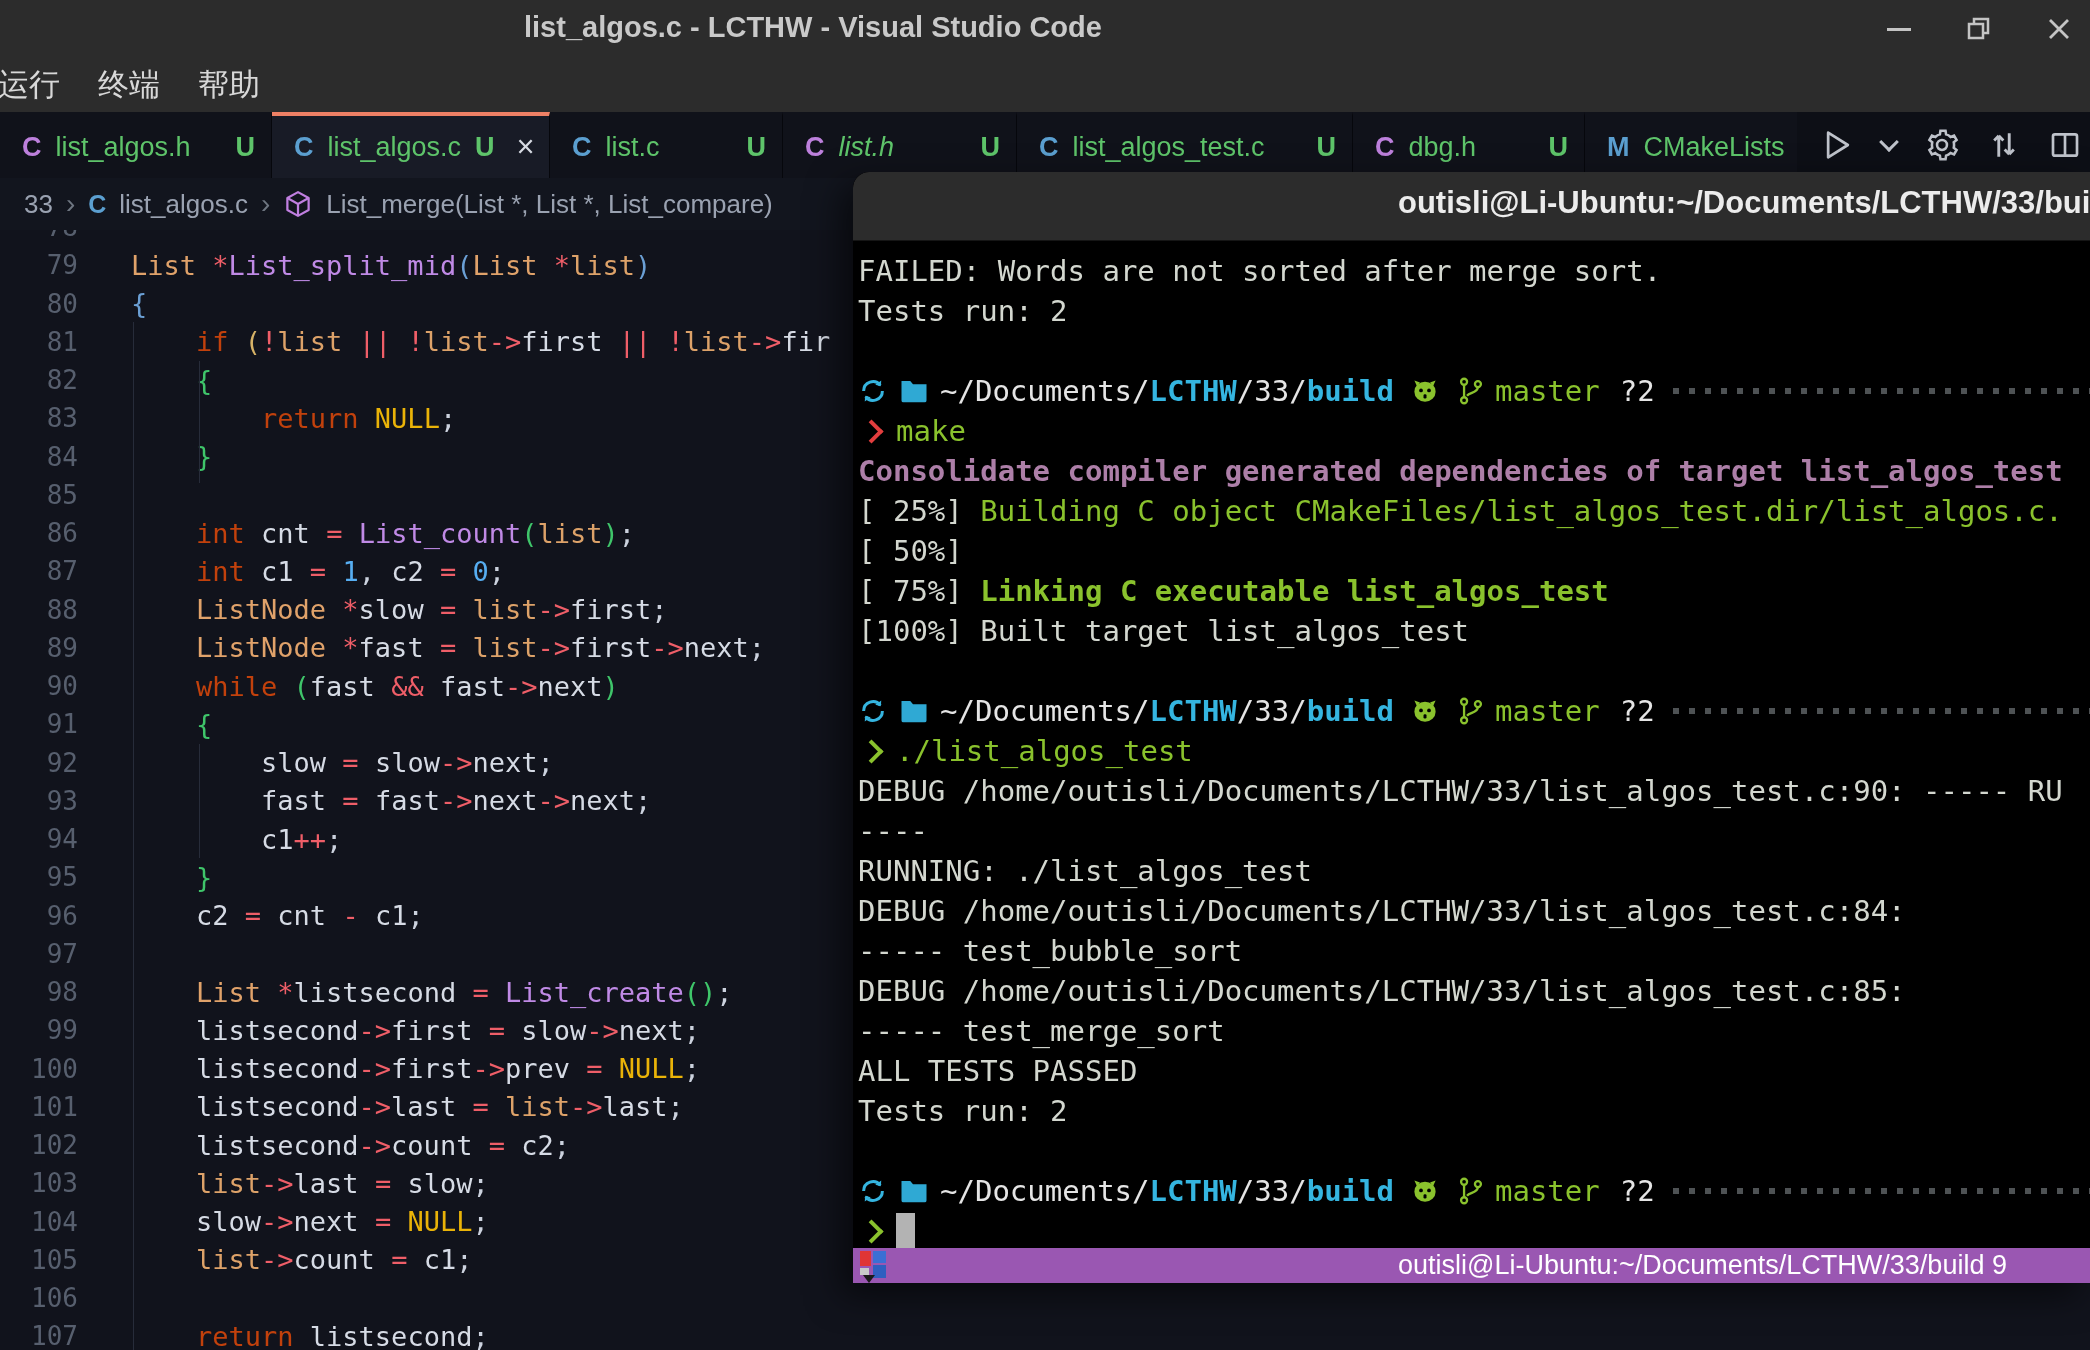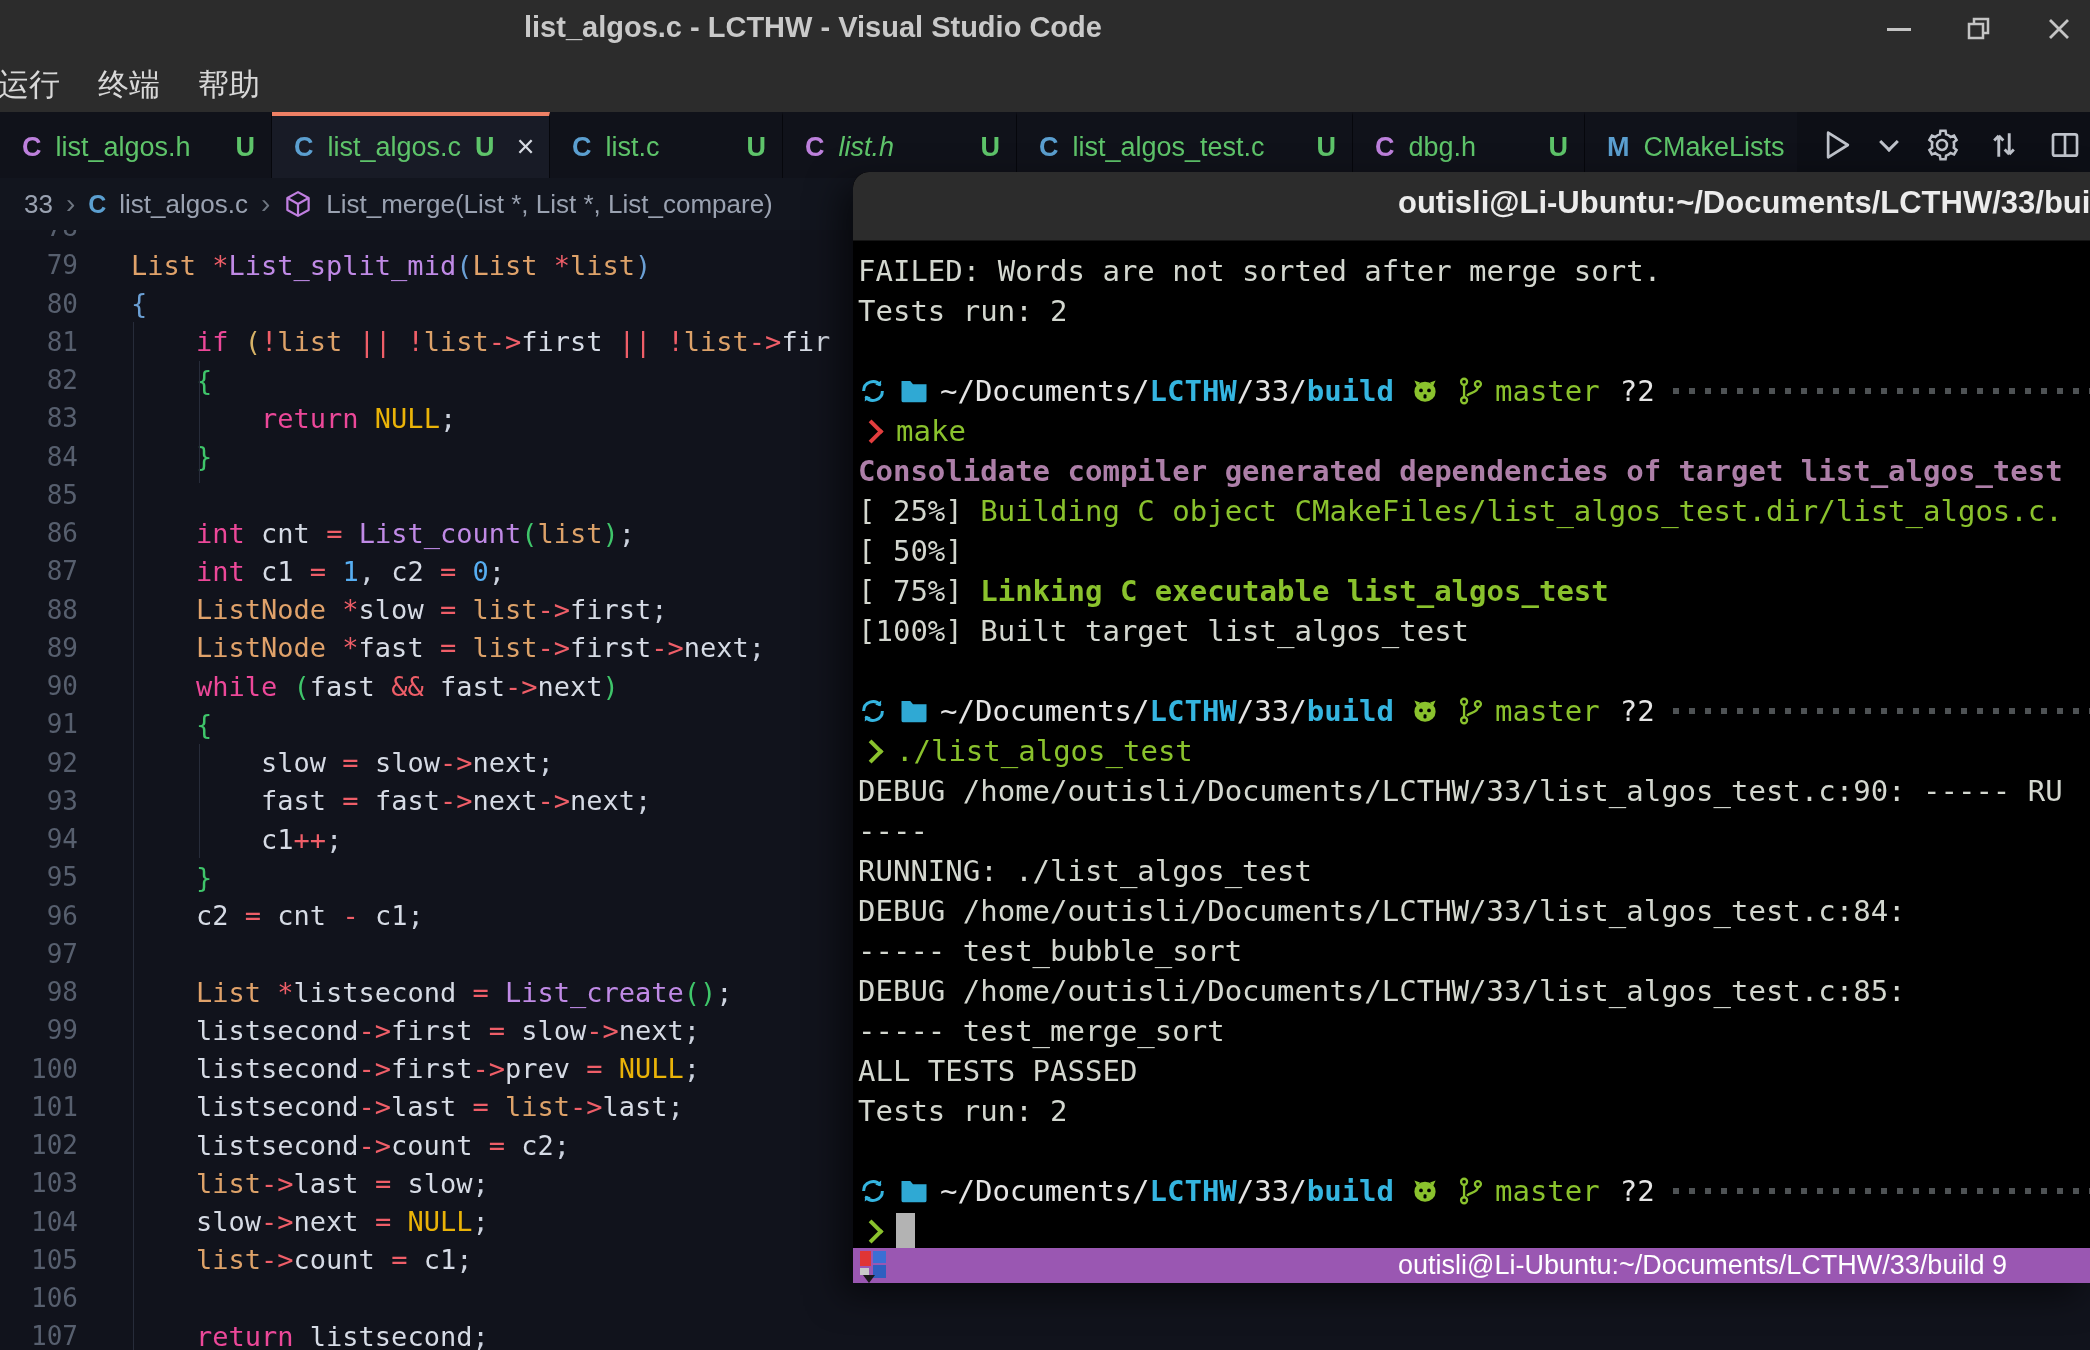--- a/index.html
+++ b/index.html
@@ -42,21 +42,21 @@
               font-size:26px;color:#9aa2b1;gap:13px;padding-left:24px;z-index:2;}
   .bc-sep{color:#6e7681;font-size:28px;}
   .bc-cicon{color:#5b9fd0;font-weight:bold;font-size:25px;}
   
   .code-area{position:absolute;top:208px;left:0;right:0;bottom:0;z-index:1;
              font-family:"DejaVu Sans Mono","Liberation Mono",monospace;font-size:27px;}
   .cl{height:38.25px;display:flex;align-items:center;white-space:pre;}
   .ln{width:78px;flex:none;text-align:right;color:#575f6e;font-size:26px;}
   .ct{padding-left:53px;white-space:pre;}
   .guide{position:absolute;width:1px;background:#272c3a;}
-  .tk-pl{color:#ccd2de}.tk-v{color:#d6dbe5}.tk-k{color:#ec4899}.tk-t{color:#e0a26a}
+  .tk-pl{color:#ccd2de}.tk-v{color:#d6dbe5}.tk-k{color:#c2410c}.tk-t{color:#e0a26a}
   .tk-p{color:#dda269}.tk-f{color:#c08ae6}.tk-cn{color:#eab308}.tk-n2{color:#57aef2}
   .tk-o{color:#ef5e68}.tk-bb{color:#6b9fd4}.tk-bg{color:#d6b267}.tk-bgr{color:#3fc56a}
   
   .terminal{position:absolute;left:853px;top:172px;width:1237px;height:1111px;background:#000;
             border-radius:16px 0 0 0;box-shadow:-12px 12px 34px rgba(0,0,0,.55);z-index:5;overflow:hidden;}
   .tm-title{height:68px;background:#2c2c2c;border-radius:16px 0 0 0;position:relative;border-bottom:1px solid #151515;}
   .tm-title-text{position:absolute;left:545px;top:13px;font-weight:bold;font-size:31px;color:#ececec;white-space:nowrap;}
   .tm-body{position:absolute;top:69px;left:0;right:0;bottom:35px;padding:10px 0 8px 5px;overflow:hidden;
            font-family:"DejaVu Sans Mono","Liberation Mono",monospace;font-size:29px;color:#d3d7cf;}
   .tline{height:40px;display:flex;align-items:center;white-space:pre;}

